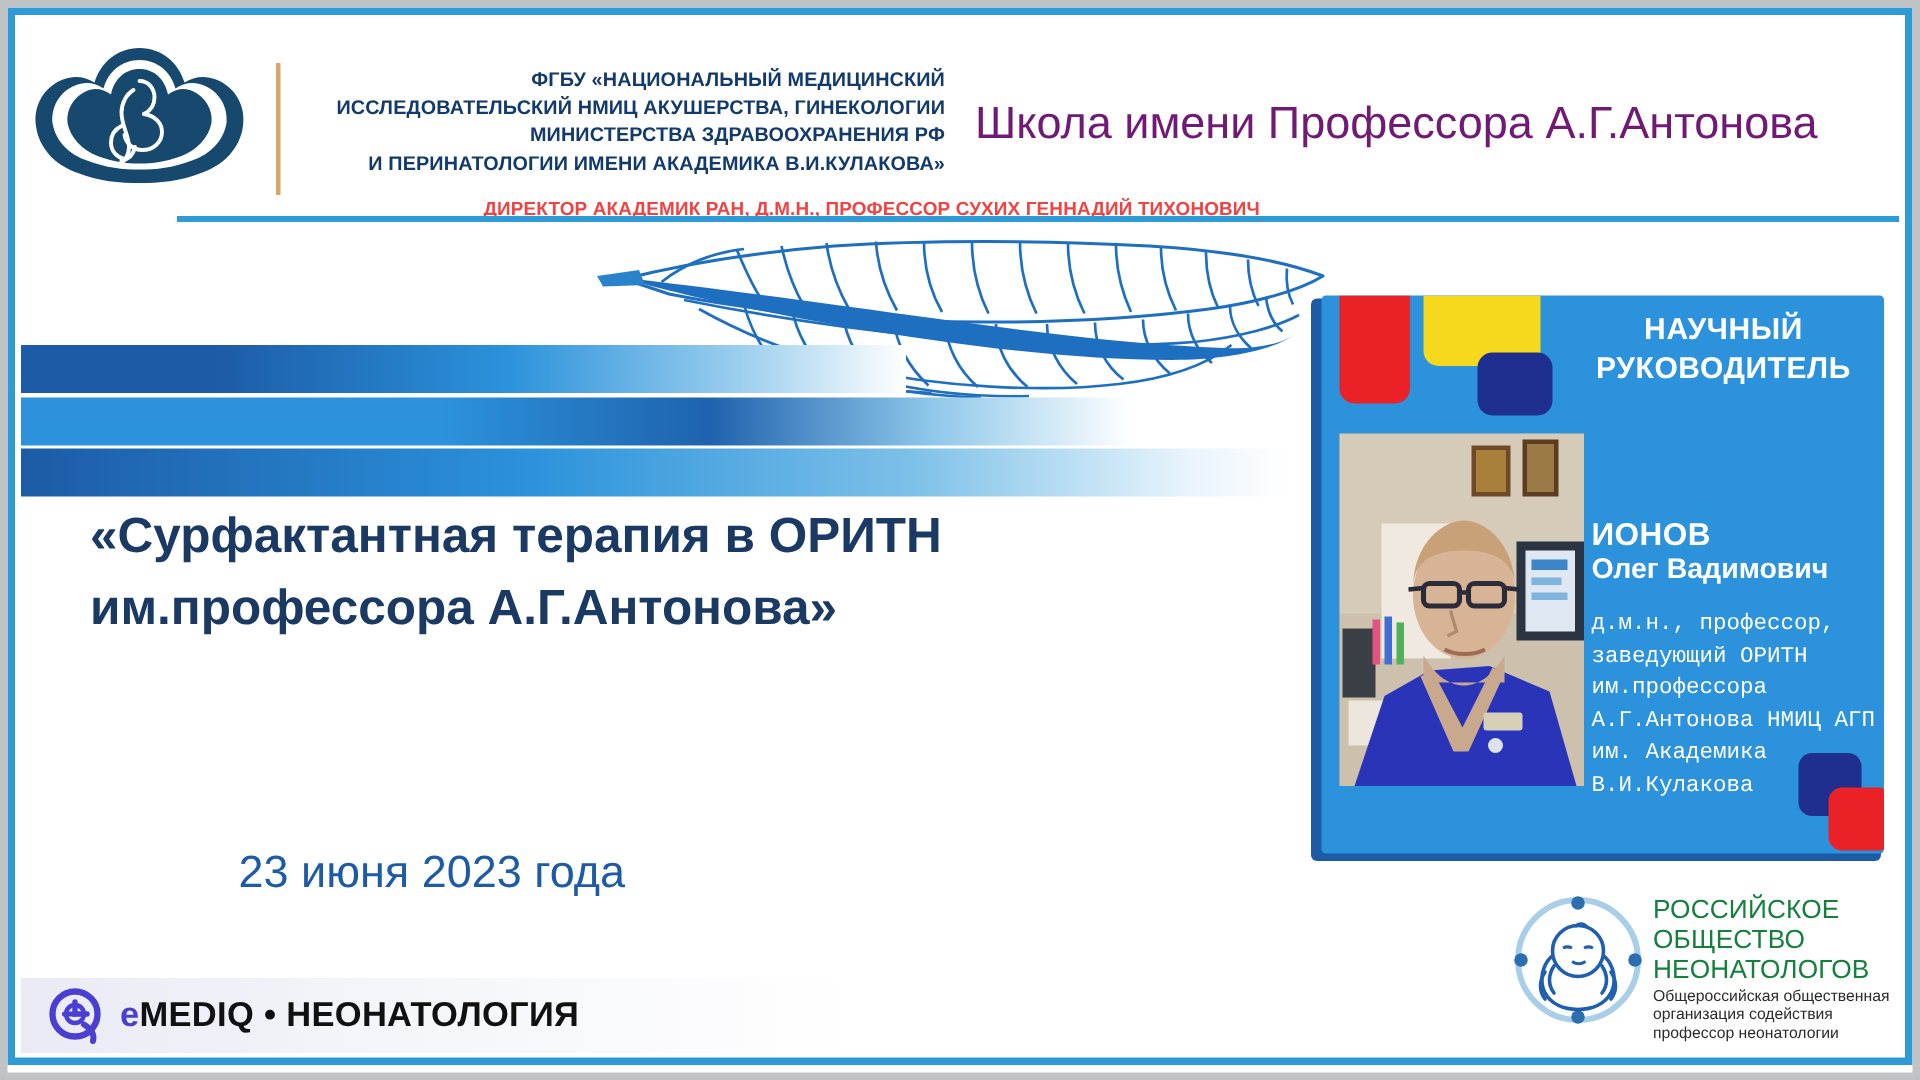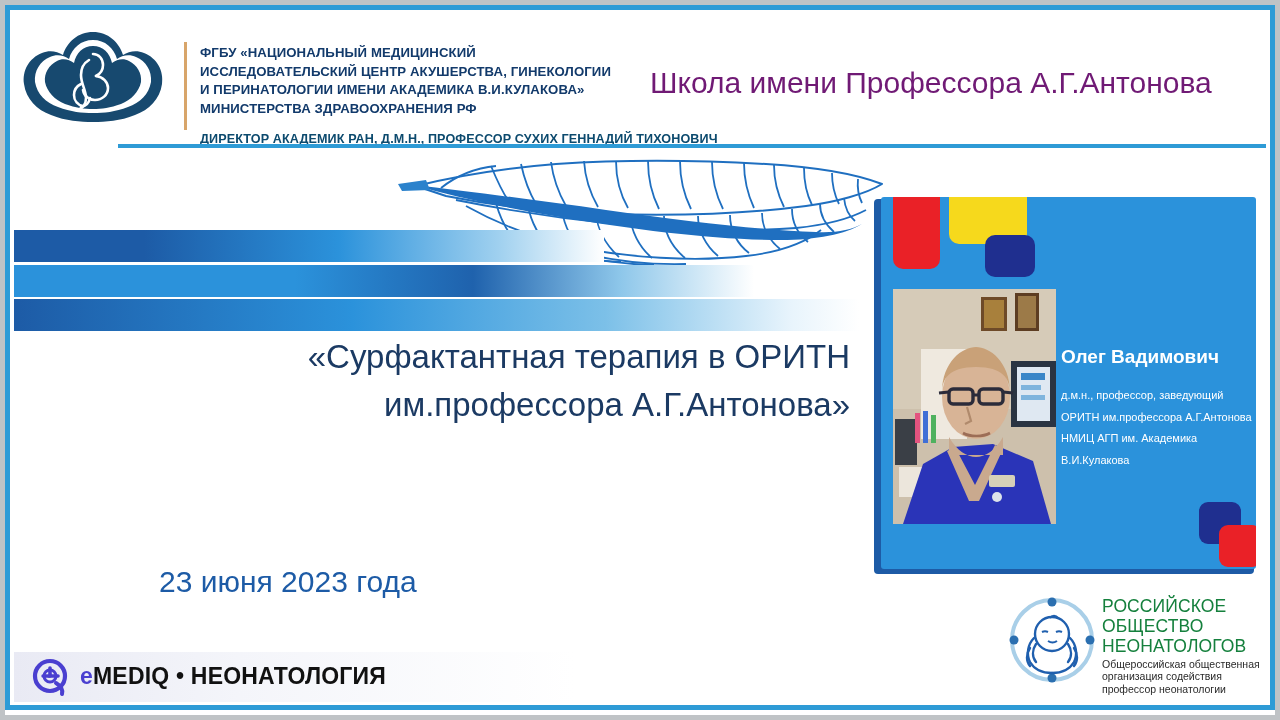--- a/index.html
+++ b/index.html
@@ -26,40 +26,40 @@
     border:5px solid #2e9bd6;
     background:#ffffff;
   }
   .frame-inner-white{
     position:absolute;left:13px;top:13px;width:1254px;height:689px;
     background:#ffffff;
   }
 
   
   .header{
-    position:absolute;left:14px;top:14px;width:1252px;height:140px;
+    position:absolute;left:14px;top:14px;width:1252px;height:140px;text-align:right;
   }
   .emblem{
     position:absolute;left:4px;top:12px;width:150px;height:118px;
   }
   .hdr-divider{
     position:absolute;left:170px;top:28px;width:3px;height:88px;
     background:#d8a56a;
   }
   .hdr-org{
     position:absolute;left:186px;top:30px;width:430px;
     color:#123a6b;
     font-weight:bold;
     font-size:13.2px;
     line-height:18.5px;
     letter-spacing:.1px;
   }
   .hdr-director{
     position:absolute;left:186px;top:118px;width:640px;
-    color:#0c4a6e;
+    color:#ef4444;
     font-weight:bold;
     font-size:12.6px;
     letter-spacing:.1px;
     white-space:nowrap;
   }
   .hdr-school{
     position:absolute;left:636px;top:52px;
     color:#701a75;
     font-size:30px;
     font-weight:400;
@@ -78,25 +78,25 @@
   
   .bars{position:absolute;left:14px;top:230px;width:860px;height:102px;}
   .bar{position:absolute;left:0;height:32px;}
   .bar1{top:0;width:590px;background:linear-gradient(90deg,#1d5ba6 0%,#1d5ba6 22%,#2b92db 55%,#9fd0ef 82%,#ffffff 100%);}
   .bar2{top:35px;width:740px;background:linear-gradient(90deg,#2b92db 0%,#2b92db 38%,#1f62ad 62%,#8ec7ea 82%,#ffffff 100%);}
   .bar3{top:69px;width:845px;background:linear-gradient(90deg,#1d5ba6 0%,#2b92db 40%,#7cc0e8 70%,#e8f4fc 92%,#ffffff 100%);}
 
   
   .main-title{
     position:absolute;left:60px;top:333px;width:790px;
-    text-align:right;
+    text-align:left;
     color:#1b3a63;
     font-size:33px;
     line-height:48px;
-    font-weight:400;
+    font-weight:700;
   }
   .date{
     position:absolute;left:64px;top:565px;width:700px;
     text-align:left;
     padding-left:95px;
     box-sizing:border-box;
     color:#1d5ba6;
     font-size:30px;
     font-weight:400;
   }
@@ -126,22 +126,22 @@
     position:absolute;left:12px;top:92px;width:163px;height:235px;
     overflow:hidden;background:#cbbda6;
   }
   .card-name{
     position:absolute;left:180px;top:148px;width:190px;
     color:#ffffff;font-weight:bold;font-size:20px;line-height:23px;
   }
   .card-name .sur{display:block;font-size:21px;letter-spacing:.3px;}
   .card-name .giv{display:block;font-size:19px;}
   .card-desc{
-    position:absolute;left:180px;top:188px;width:196px;
-    color:#ffffff;font-size:11px;line-height:21.5px;font-weight:400;
+    position:absolute;left:180px;top:208px;width:196px;
+    color:#ffffff;font-size:15px;line-height:21.5px;font-weight:400;font-family:Liberation Mono, monospace;
   }
 
   
   .brandbar{
     position:absolute;left:14px;top:652px;width:560px;height:50px;
     background:linear-gradient(90deg,#e9eaf4 0%,#f4f5fa 40%,#ffffff 100%);
   }
   .emediq-logo{position:absolute;left:16px;top:4px;width:44px;height:42px;}
   .emediq-text{
     position:absolute;left:66px;top:11px;
@@ -187,23 +187,23 @@
           <path d="M63 58c-4 2-7 6-7 11 0 6 4 10 9 11"></path>
           <path d="M72 72c-1 5-4 8-9 9"></path>
         </g>
       </svg>
     </div>
 
     <div class="hdr-divider"></div>
 
     <div class="hdr-org">
       <div>ФГБУ «НАЦИОНАЛЬНЫЙ МЕДИЦИНСКИЙ</div>
-      <div>ИССЛЕДОВАТЕЛЬСКИЙ ЦЕНТР АКУШЕРСТВА, ГИНЕКОЛОГИИ</div>
+      <div>ИССЛЕДОВАТЕЛЬСКИЙ НМИЦ АКУШЕРСТВА, ГИНЕКОЛОГИИ</div>
+      <div>МИНИСТЕРСТВА ЗДРАВООХРАНЕНИЯ РФ</div>
       <div>И ПЕРИНАТОЛОГИИ ИМЕНИ АКАДЕМИКА В.И.КУЛАКОВА»</div>
-      <div>МИНИСТЕРСТВА ЗДРАВООХРАНЕНИЯ РФ</div>
     </div>
 
     <div class="hdr-director">ДИРЕКТОР АКАДЕМИК РАН, Д.М.Н., ПРОФЕССОР СУХИХ ГЕННАДИЙ ТИХОНОВИЧ</div>
 
     <div class="hdr-school">Школа имени Профессора А.Г.Антонова</div>
   </div>
 
   <div class="hdr-rule"></div>
 
   <div class="feather">
@@ -257,20 +257,21 @@
   <div class="date">23 июня 2023 года</div>
 
   <div class="card-shadow"></div>
   <div class="card">
     <div class="sq sq-red"></div>
     <div class="sq sq-yellow"></div>
     <div class="sq sq-navy"></div>
     <div class="sq sq-navy2"></div>
     <div class="sq sq-red2"></div>
 
+    <div class="card-heading">НАУЧНЫЙ РУКОВОДИТЕЛЬ</div>
 
     <div class="photo">
       <svg viewBox="0 0 163 235" width="163" height="235">
         <rect x="0" y="0" width="163" height="235" fill="#cdc0ac"></rect>
         <rect x="0" y="0" width="163" height="120" fill="#d6cbb8"></rect>
         <rect x="88" y="8" width="26" height="34" fill="#6e4a28"></rect>
         <rect x="91" y="11" width="20" height="28" fill="#a8803c"></rect>
         <rect x="122" y="4" width="24" height="38" fill="#5d3d22"></rect>
         <rect x="125" y="7" width="18" height="32" fill="#9c7a48"></rect>
         <rect x="28" y="60" width="46" height="90" fill="#efe9df"></rect>
@@ -295,20 +296,21 @@
         <path d="M46 104 L56 103" stroke="#2b2b3a" stroke-width="3"></path>
         <path d="M110 103 L120 104" stroke="#2b2b3a" stroke-width="3"></path>
         <path d="M74 118 L78 132 L72 135" fill="none" stroke="#b08a6c" stroke-width="2.2"></path>
         <path d="M70 144 C77 148 90 148 97 144" fill="none" stroke="#9c6d56" stroke-width="2.6"></path>
         <rect x="96" y="186" width="26" height="12" rx="2" fill="#d6d0b8"></rect>
         <circle cx="104" cy="208" r="5" fill="#dde3ea"></circle>
       </svg>
     </div>
 
     <div class="card-name">
+      <span class="sur">ИОНОВ</span>
       <span class="giv">Олег Вадимович</span>
     </div>
 
     <div class="card-desc">д.м.н., профессор, заведующий ОРИТН им.профессора А.Г.Антонова НМИЦ АГП им. Академика В.И.Кулакова</div>
   </div>
 
   <div class="brandbar">
     <div class="emediq-logo">
       <svg viewBox="0 0 44 42" width="44" height="42">
         <circle cx="20" cy="20" r="15" fill="none" stroke="#4a3fd0" stroke-width="4.2"></circle>

